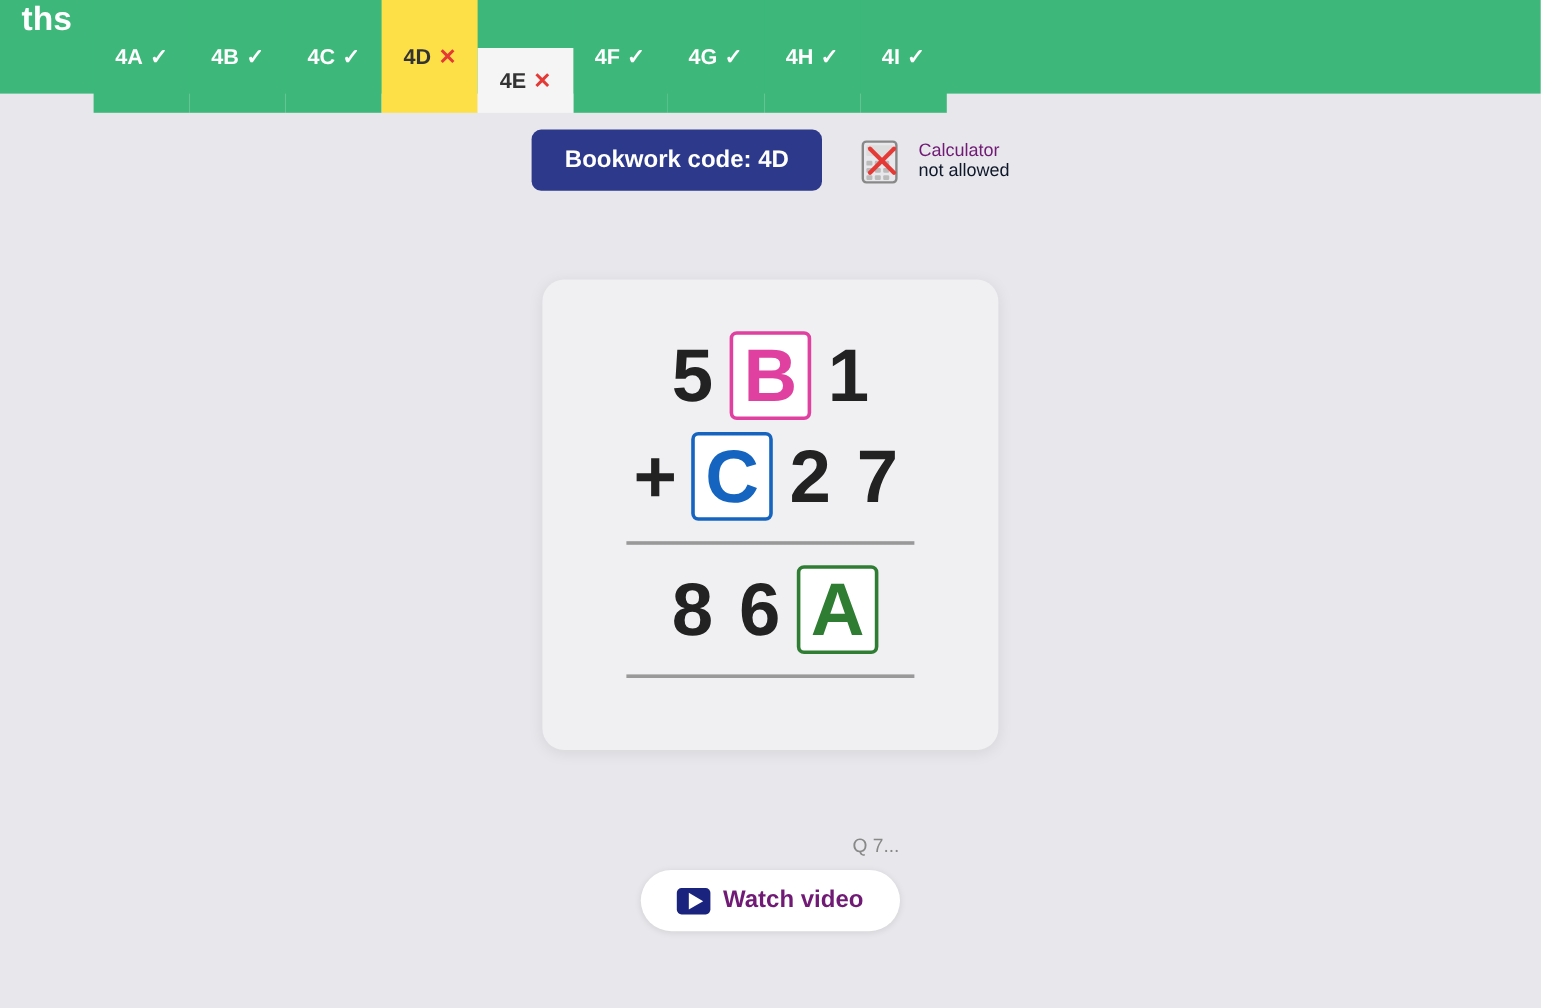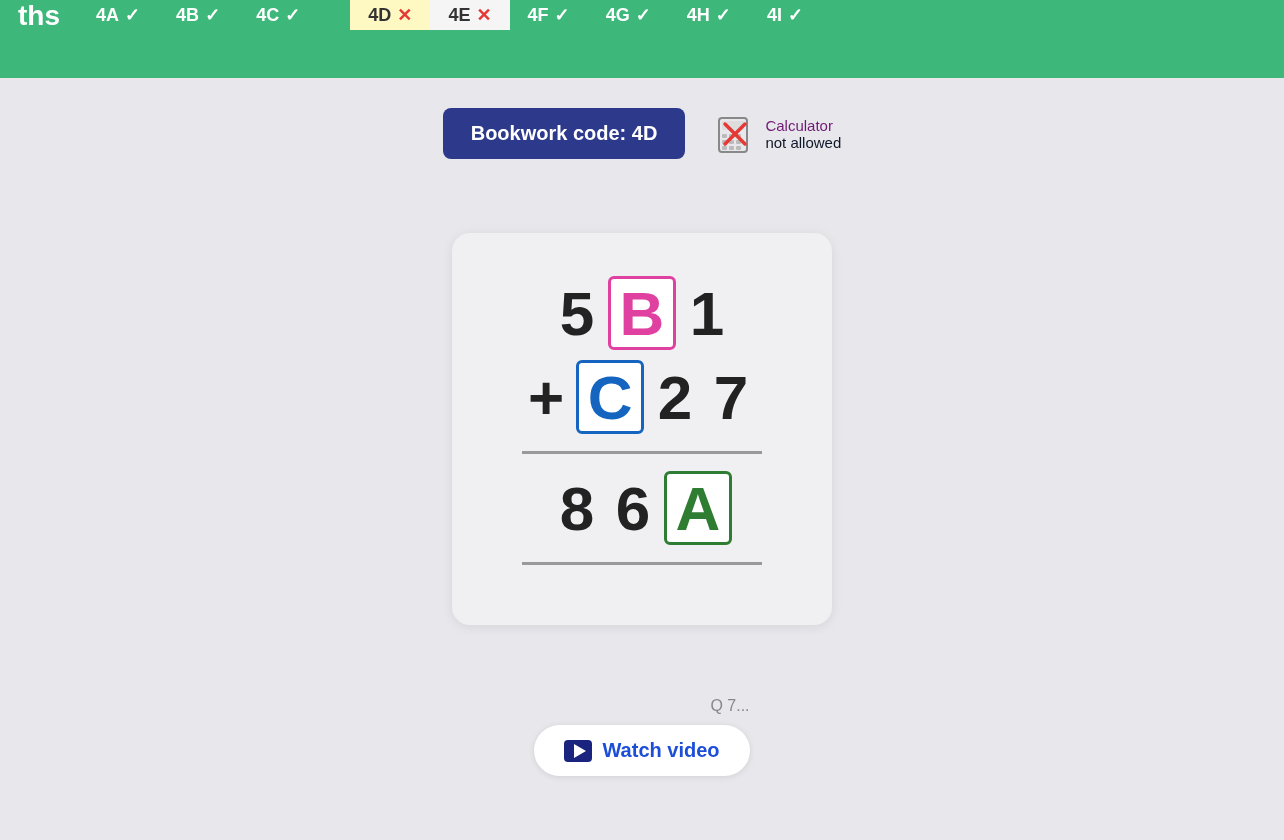--- a/index.html
+++ b/index.html
@@ -34,40 +34,40 @@
 
     .tab-list {
       display: flex;
       align-items: stretch;
       flex: 1;
     }
 
     .tab-item {
       display: flex;
       align-items: center;
-      padding: 4px 18px;
+      padding: 16px 18px;
       font-size: 18px;
       font-weight: bold;
       cursor: pointer;
       gap: 6px;
       color: white;
       background: #3db87a;
       border-right: none;
       position: relative;
     }
 
     .tab-item.active-wrong {
-      background: #fef9c3;
+      background: #fde047;
       color: #333;
-      margin-left: 32px;
     }
 
     .tab-item.active-wrong-alt {
       background: #f5f5f5;
       color: #333;
+      margin-top: 40px;
     }
 
     .tab-x {
       color: #e53935;
       font-weight: bold;
     }
 
     .tab-item.active-wrong .tab-x {
       color: #e53935;
     }
@@ -221,21 +221,21 @@
     .watch-video-btn {
       display: flex;
       align-items: center;
       gap: 10px;
       background: white;
       border: none;
       border-radius: 30px;
       padding: 14px 30px;
       font-size: 20px;
       font-weight: bold;
-      color: #1d4ed8;
+      color: #701a75;
       cursor: pointer;
       box-shadow: 0 1px 6px rgba(0,0,0,0.10);
     }
 
     .video-icon {
       width: 28px;
       height: 22px;
       background: #1a237e;
       border-radius: 4px;
       display: inline-flex;

